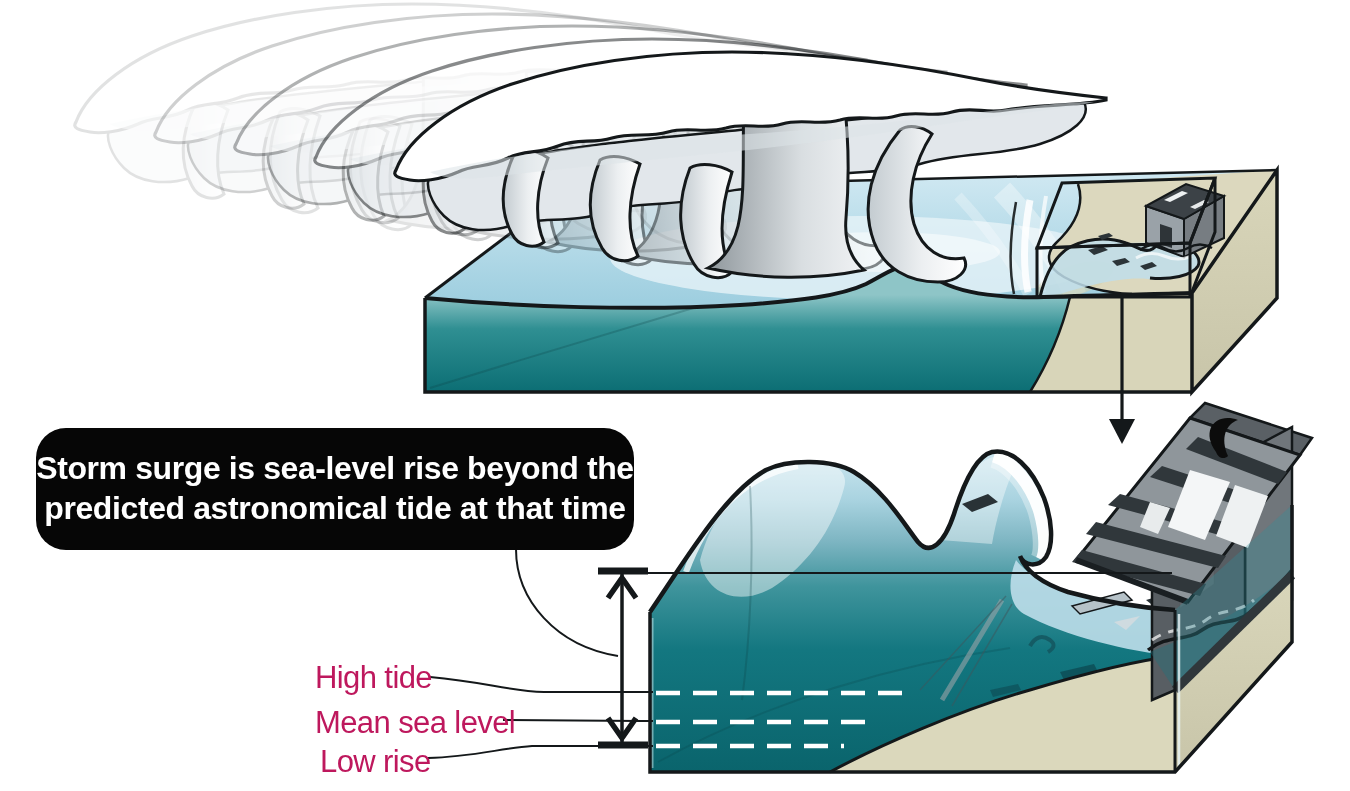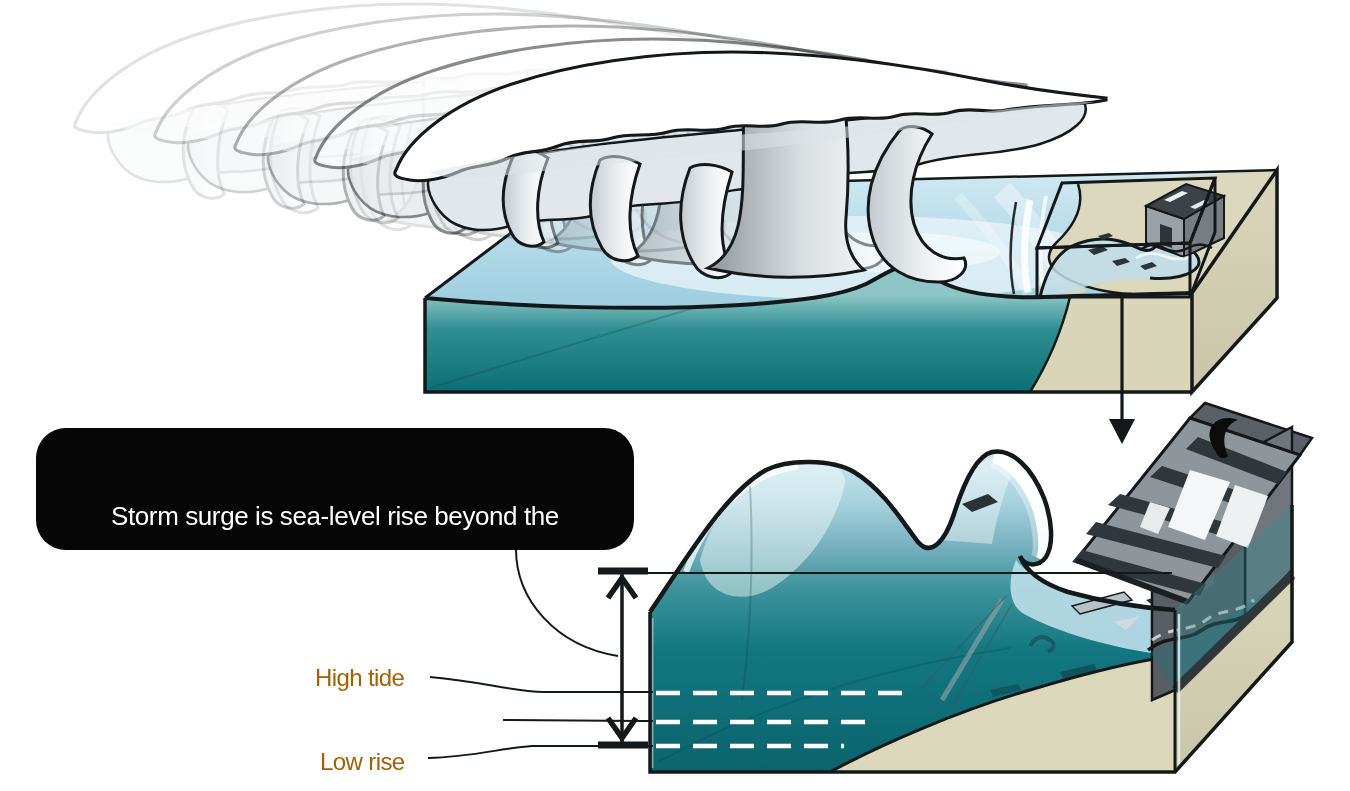--- a/index.html
+++ b/index.html
@@ -1,25 +1,25 @@
 <!DOCTYPE html>
 <html><head>
 <meta charset="utf-8">
 <style>
   html,body{margin:0;padding:0;background:#fff;}
   #stage{position:relative;width:1350px;height:791px;background:#ffffff;overflow:hidden;
          font-family:"Liberation Sans",sans-serif;}
   #art{position:absolute;left:0;top:0;}
-  .label{position:absolute;font-size:24px;line-height:30px;letter-spacing:-0.6px;
-         color:#a16207;white-space:nowrap;}
+  .label{position:absolute;font-size:31px;line-height:30px;letter-spacing:-0.6px;
+         color:#be185d;white-space:nowrap;}
   #callout{position:absolute;left:36px;top:428px;width:598px;height:122px;
            background:#060606;border-radius:30px;color:#ffffff;text-align:center;
            padding-top:20px;box-sizing:border-box;}
-  #callout .cline{font-weight:400;font-size:26px;line-height:40px;letter-spacing:-0.4px;
-           white-space:nowrap;margin-top:48px;}
+  #callout .cline{font-weight:700;font-size:32px;line-height:40px;letter-spacing:-0.4px;
+           white-space:nowrap;}
 </style>
 </head>
 <body>
 
 <div id="stage">
 
 <svg id="art" width="1350" height="791" viewBox="0 0 1350 791">
   <defs>
     <linearGradient id="gFrontOv" x1="0" y1="295" x2="0" y2="392" gradientUnits="userSpaceOnUse">
       <stop offset="0" stop-color="#8ec5c7"></stop>
@@ -248,17 +248,19 @@
   <g stroke="#14181a" stroke-width="2" fill="none">
     <path d="M516,549 C516,600 556,646 618,656"></path>
     <path d="M430,677 C486,682 508,691 544,692 L653,692"></path>
     <path d="M503,720 C560,720 606,721 653,721"></path>
     <path d="M428,758 C472,757 502,748 532,746 L653,746"></path>
   </g>
 </svg>
 
   <div id="callout">
     <div class="cline">Storm surge is sea-level rise beyond the</div>
+    <div class="cline">predicted astronomical tide at that time</div>
   </div>
 
   <div class="label" style="left:315px;top:663px">High tide</div>
+  <div class="label" style="left:315px;top:708px">Mean sea level</div>
   <div class="label" style="left:320px;top:747px">Low rise</div>
 </div>
 
 </body></html>

